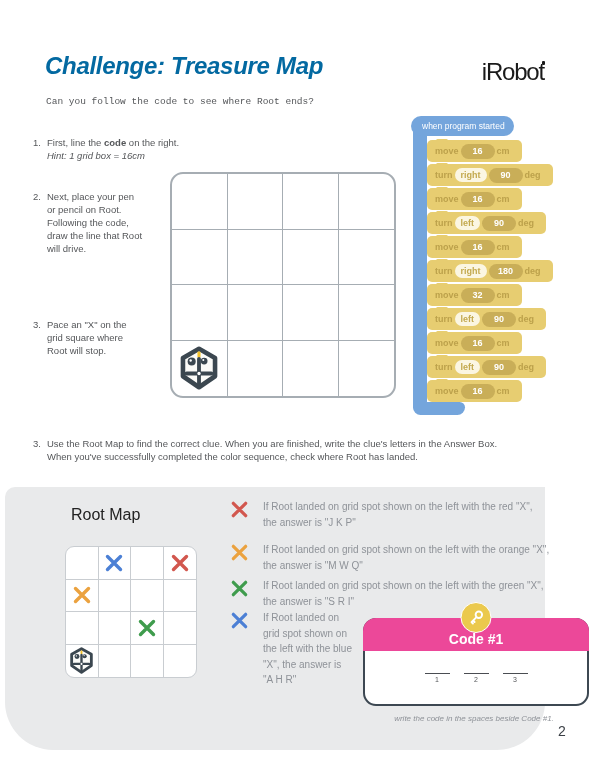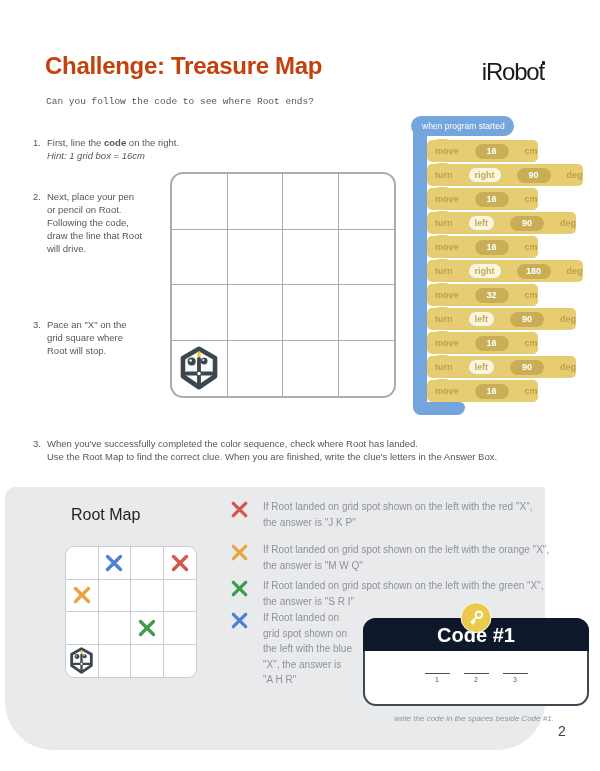--- a/index.html
+++ b/index.html
@@ -1,21 +1,21 @@
 <!DOCTYPE html>
 <html><head>
 <meta charset="utf-8">
 <style>
   html,body{margin:0;padding:0;background:#fff;}
   .page{position:relative;width:600px;height:771px;background:#ffffff;
         font-family:"Liberation Sans",sans-serif;overflow:hidden;}
 
   
   .title{position:absolute;left:45px;top:52px;font-size:24px;font-weight:bold;
-         color:#c2410c;letter-spacing:-0.3px;}
+         color:#0369a1;letter-spacing:-0.3px;font-style:italic;}
   .logo{position:absolute;right:56px;top:58px;font-size:24px;font-weight:normal;
         color:#1A1A1A;letter-spacing:-1.2px;}
   .logo::after{content:'';position:absolute;right:-1px;top:3px;width:3.5px;height:3.5px;
         background:#1A1A1A;border-radius:1px;}
   .subtitle{position:absolute;left:46px;top:96px;font-size:9.5px;color:#55575A;font-family:Liberation Mono, monospace;}
 
   
   .step{position:absolute;display:flex;font-size:9.5px;color:#55575A;line-height:1.38;}
   .step .num{width:14px;flex:none;}
   .step1{left:33px;top:136px;width:200px;}
@@ -35,22 +35,22 @@
 
   
   .code-panel{position:absolute;left:405px;top:116px;width:192px;height:304px;}
   .cp-bar{position:absolute;left:8px;top:12px;width:14px;height:287px;
       background:#74A5DC;border-radius:3px 0 0 10px;}
   .cp-foot{position:absolute;left:8px;top:286px;width:52px;height:13px;
       background:#74A5DC;border-radius:0 7px 10px 10px;}
   .cp-hat{position:relative;margin-left:6px;width:fit-content;background:#74A5DC;
       color:#fff;font-size:8.5px;padding:5px 9px 5px 11px;border-radius:10px;z-index:2;}
   .blocks{position:absolute;left:22px;top:24px;}
-  .block{display:flex;align-items:center;gap:16px;height:22px;margin-bottom:2px;
-      background:#E7CD71;border-radius:5px;padding:0 0 0 8px;width:fit-content;
+  .block{display:flex;align-items:center;gap:2px;height:22px;margin-bottom:2px;
+      background:#E7CD71;border-radius:5px;padding:0 12px 0 8px;width:fit-content;
       position:relative;box-sizing:border-box;}
   .block::before{content:'';position:absolute;left:9px;top:-1px;width:12px;height:3px;
       background:#E7CD71;border-radius:2px;}
   .b-label,.b-unit{font-size:9px;color:#BCA14B;font-weight:bold;}
   .val-pill{min-width:18px;text-align:center;background:#C9AE58;color:#fff;font-size:9px;
       font-weight:bold;border-radius:9px;padding:2.5px 8px;}
   .dir-pill{background:#FBF6E2;color:#C3A94E;font-size:9px;font-weight:bold;
       border-radius:7px;padding:2px 6px;}
 
   
@@ -71,22 +71,22 @@
   .clue-0{top:12px}.clue-1{top:55px}.clue-2{top:91px}.clue-3{top:123px}
   .clue-x{flex:none;margin-top:1px;}
   .clue-text{font-size:10px;color:#8E9298;white-space:pre-line;
       line-height:1.55;width:305px;}
   .clue-3 .clue-text{width:112px;}
 
   
   .code-box{position:absolute;left:358px;top:131px;width:222px;height:84px;background:#fff;
       border:2px solid #3D4852;border-radius:13px;}
   .code-box-header{position:absolute;left:-2px;top:-2px;right:-2px;height:33px;
-      background:#0f172a;border-radius:13px 13px 0 0;color:#fff;font-weight:bold;
-      font-size:20px;display:flex;align-items:flex-end;justify-content:center;
+      background:#ec4899;border-radius:13px 13px 0 0;color:#fff;font-weight:bold;
+      font-size:14px;display:flex;align-items:flex-end;justify-content:center;
       padding-bottom:4px;box-sizing:border-box;}
   .key-circle{position:absolute;left:50%;transform:translateX(-50%);top:-18px;width:31px;
       height:31px;border-radius:50%;background:#EBC94D;border:1.5px solid #fff;z-index:3;
       display:flex;align-items:center;justify-content:center;box-sizing:border-box;}
   .blanks{position:absolute;left:0;right:0;top:53px;display:flex;justify-content:center;gap:14px;}
   .blank{width:25px;}
   .blank-line{border-top:1.2px solid #4A4D52;}
   .blank-num{text-align:center;font-size:7px;color:#55575A;margin-top:2px;}
 
   .footer-note{position:absolute;left:353px;top:226px;width:232px;text-align:center;
@@ -214,22 +214,22 @@
           <span class="b-label">move</span>
           <span class="val-pill">16</span>
           <span class="b-unit">cm</span>
         </div>
       </div>
   </div>
 
   <div class="step step4">
     <span class="num">3.</span>
     <span class="txt">
+      <div>Use the Root Map to find the correct clue. When you are finished, write the clue's letters in the Answer Box.</div>
       <div>When you've successfully completed the color sequence, check where Root has landed.</div>
-      <div>Use the Root Map to find the correct clue. When you are finished, write the clue's letters in the Answer Box.</div>
     </span>
   </div>
 
   <div class="gray-panel">
     <div class="rootmap-title">Root Map</div>
     <div class="rootmap-grid" id="rootmap-grid">
         <div class="rcell"></div>
         <div class="rcell">
           <svg width="20" height="20" viewBox="0 0 20 20">
   <path d="M3.5 3.5 L16.5 16.5 M16.5 3.5 L3.5 16.5" stroke="#4C80D5" stroke-width="3.4" stroke-linecap="round" fill="none"></path>

